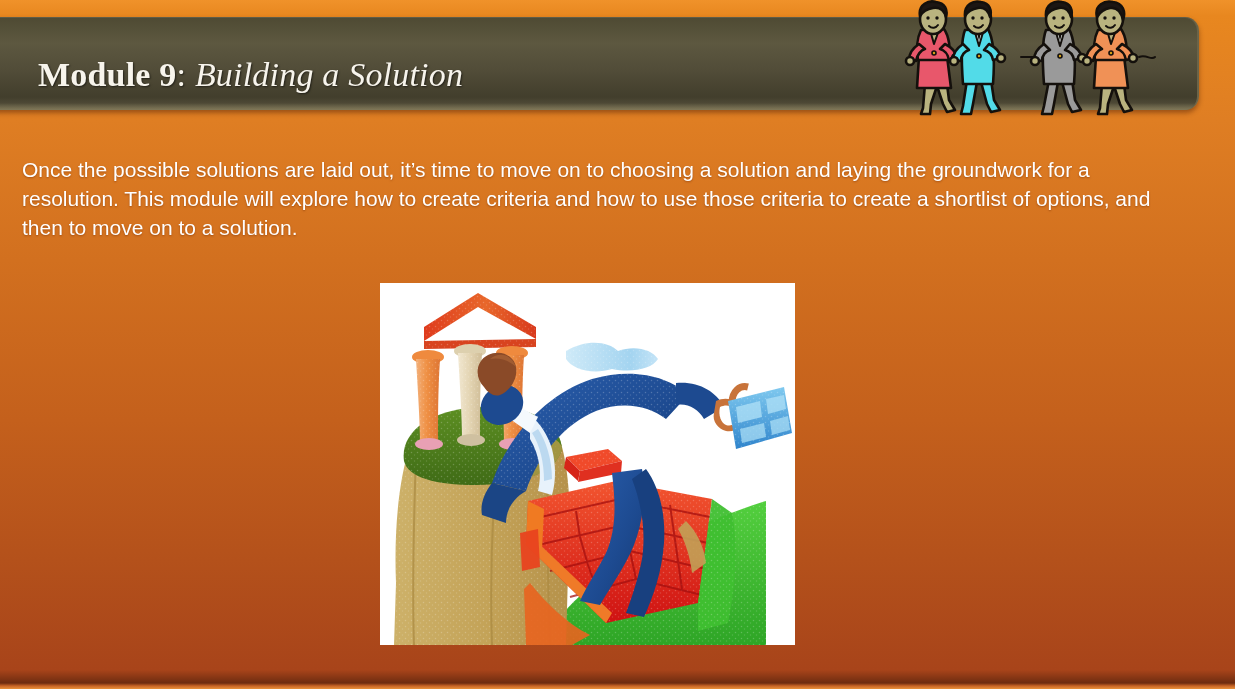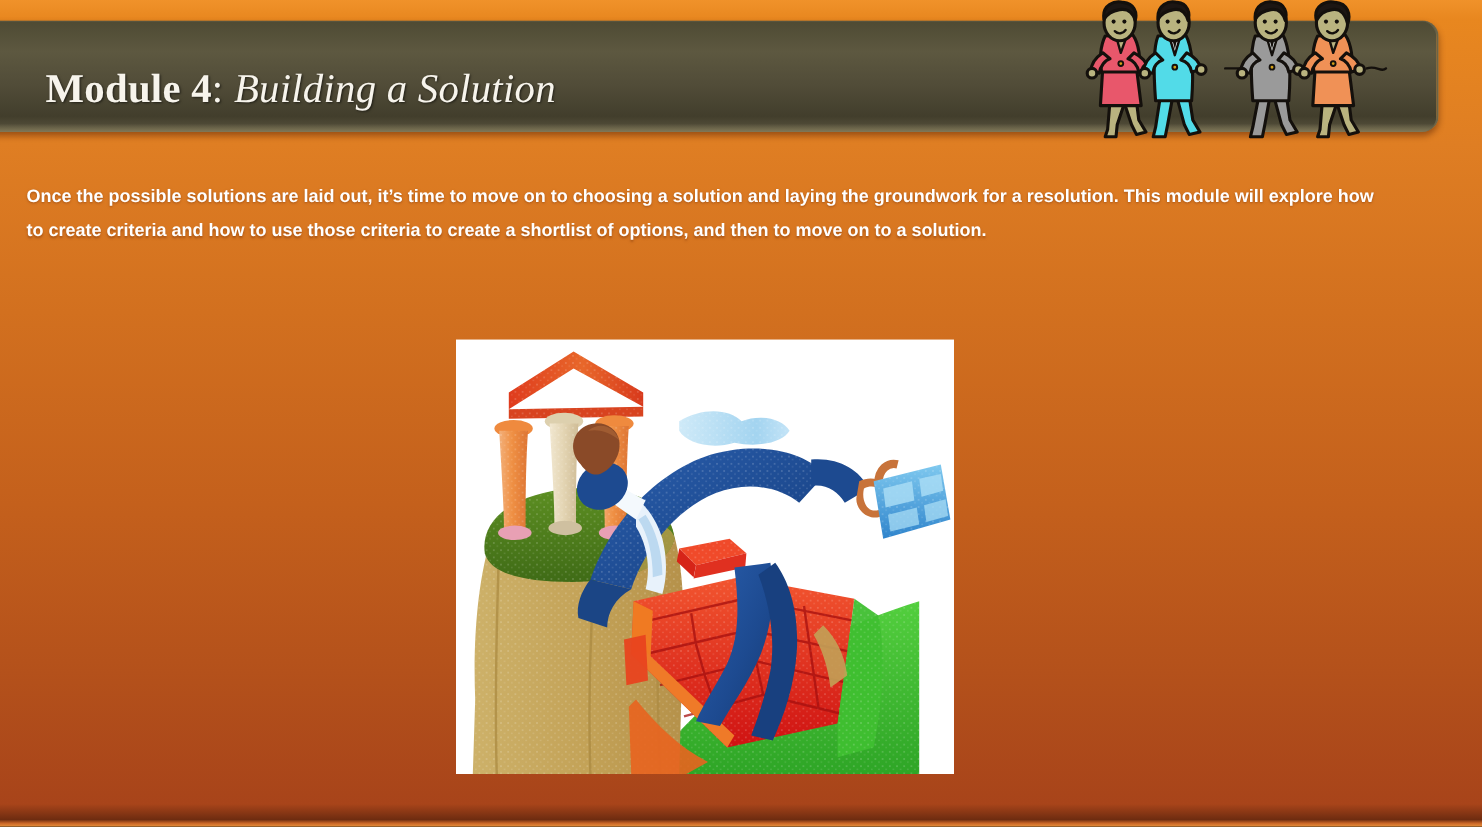--- a/index.html
+++ b/index.html
@@ -86,25 +86,24 @@
     pointer-events: none;
   }
 
   
   .body-text {
     position: absolute;
     left: 22px;
     top: 134px;
     width: 1140px;
     font-family: "Liberation Sans", sans-serif;
-    font-size: 15px;
+    font-size: 21px;
     line-height: 29px;
     color: #ffffff;
     text-shadow: 0 1px 2px rgba(120,50,10,0.55);
-    font-weight: bold;
   }
 
   
   .illustration-frame {
     position: absolute;
     left: 380px;
     top: 283px;
     width: 415px;
     height: 362px;
     background: #ffffff;
@@ -114,21 +113,21 @@
     display: block;
   }
 </style>
 </head>
 <body>
 
 <div class="slide">
 
   <div class="title-bar">
     <div class="title-text">
-      <span class="mod">Module 4</span><span class="sep">: </span><span class="rest">Building a Solution</span>
+      <span class="mod">Module 9</span><span class="sep">: </span><span class="rest">Building a Solution</span>
     </div>
   </div>
 
   <div class="people">
     <svg width="255" height="122" viewBox="0 0 255 122" xmlns="http://www.w3.org/2000/svg">
       <g stroke="#14100c" stroke-width="2.6" stroke-linejoin="round" stroke-linecap="round">
 
         <path d="M8 59 C 16 63, 22 57, 30 60" fill="none" stroke-width="2"></path>
         <line x1="52" y1="57" x2="100" y2="57" stroke-width="2"></line>
         <line x1="118" y1="57" x2="158" y2="57" stroke-width="2"></line>

